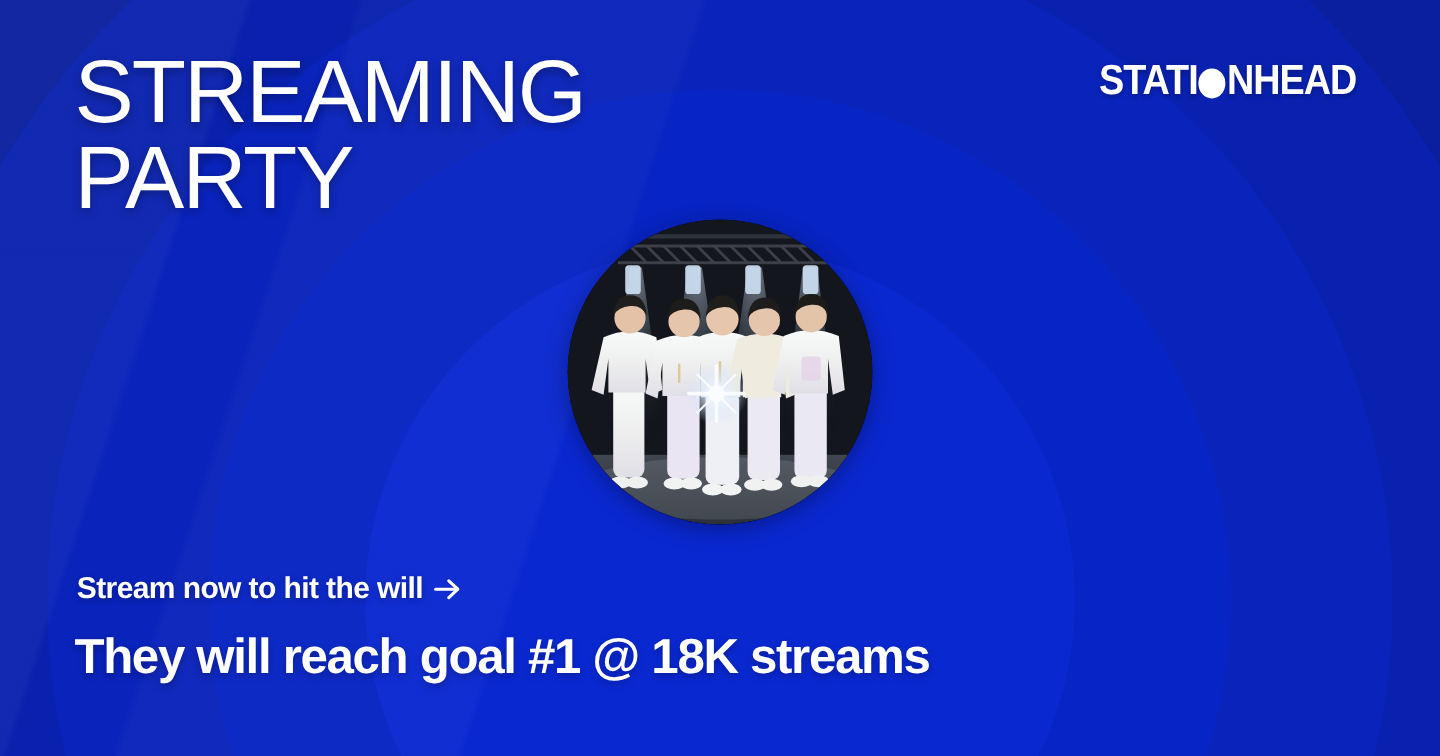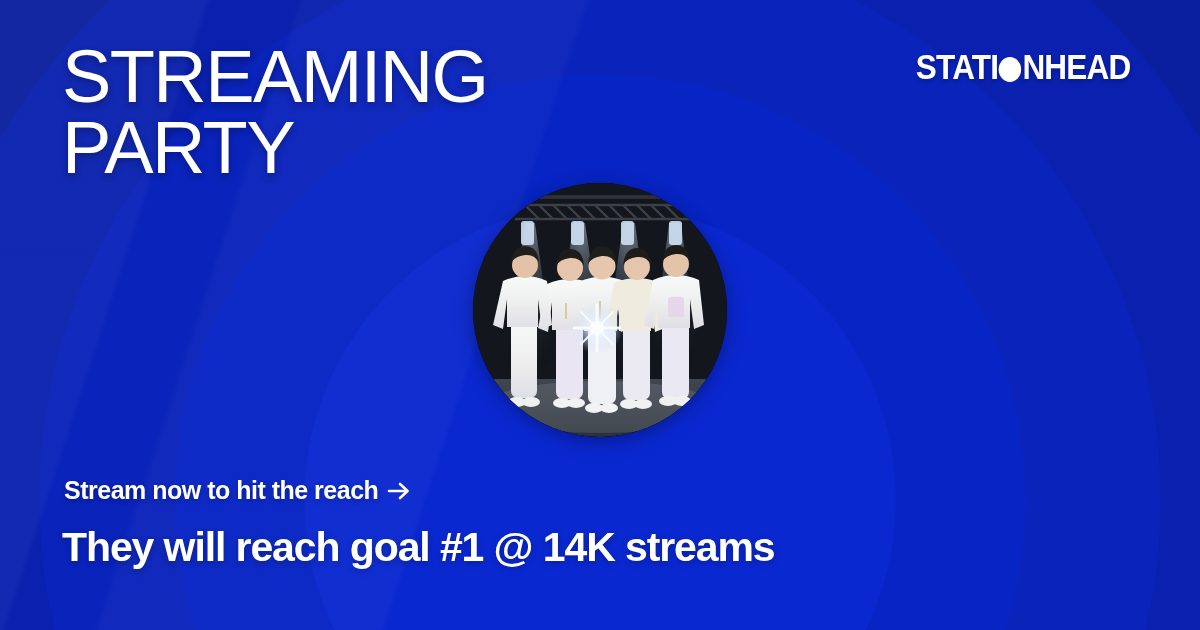--- a/index.html
+++ b/index.html
@@ -257,24 +257,24 @@
           </g>
           <circle cx="124" cy="145" r="7" fill="#ffffff"></circle>
         </g>
 
         <rect width="254" height="254" fill="#9fc4ea" opacity="0.05"></rect>
       </g>
     </svg>
   </div>
 
   <div id="cta-line">
-    <span>Stream now to hit the reach</span>
+    <span>Stream now to hit the will</span>
     <svg id="cta-arrow-icon" width="24" height="20" viewBox="0 0 24 20">
       <g stroke="#ffffff" stroke-width="2.6" fill="none" stroke-linecap="round" stroke-linejoin="round">
         <line x1="2" y1="10" x2="20" y2="10"></line>
         <polyline points="13,3 20.5,10 13,17"></polyline>
       </g>
     </svg>
   </div>
 
-  <div id="goal-line">They will reach goal #1 @ 14K streams</div>
+  <div id="goal-line">They will reach goal #1 @ 18K streams</div>
 
 </div>
 
 </body></html>

